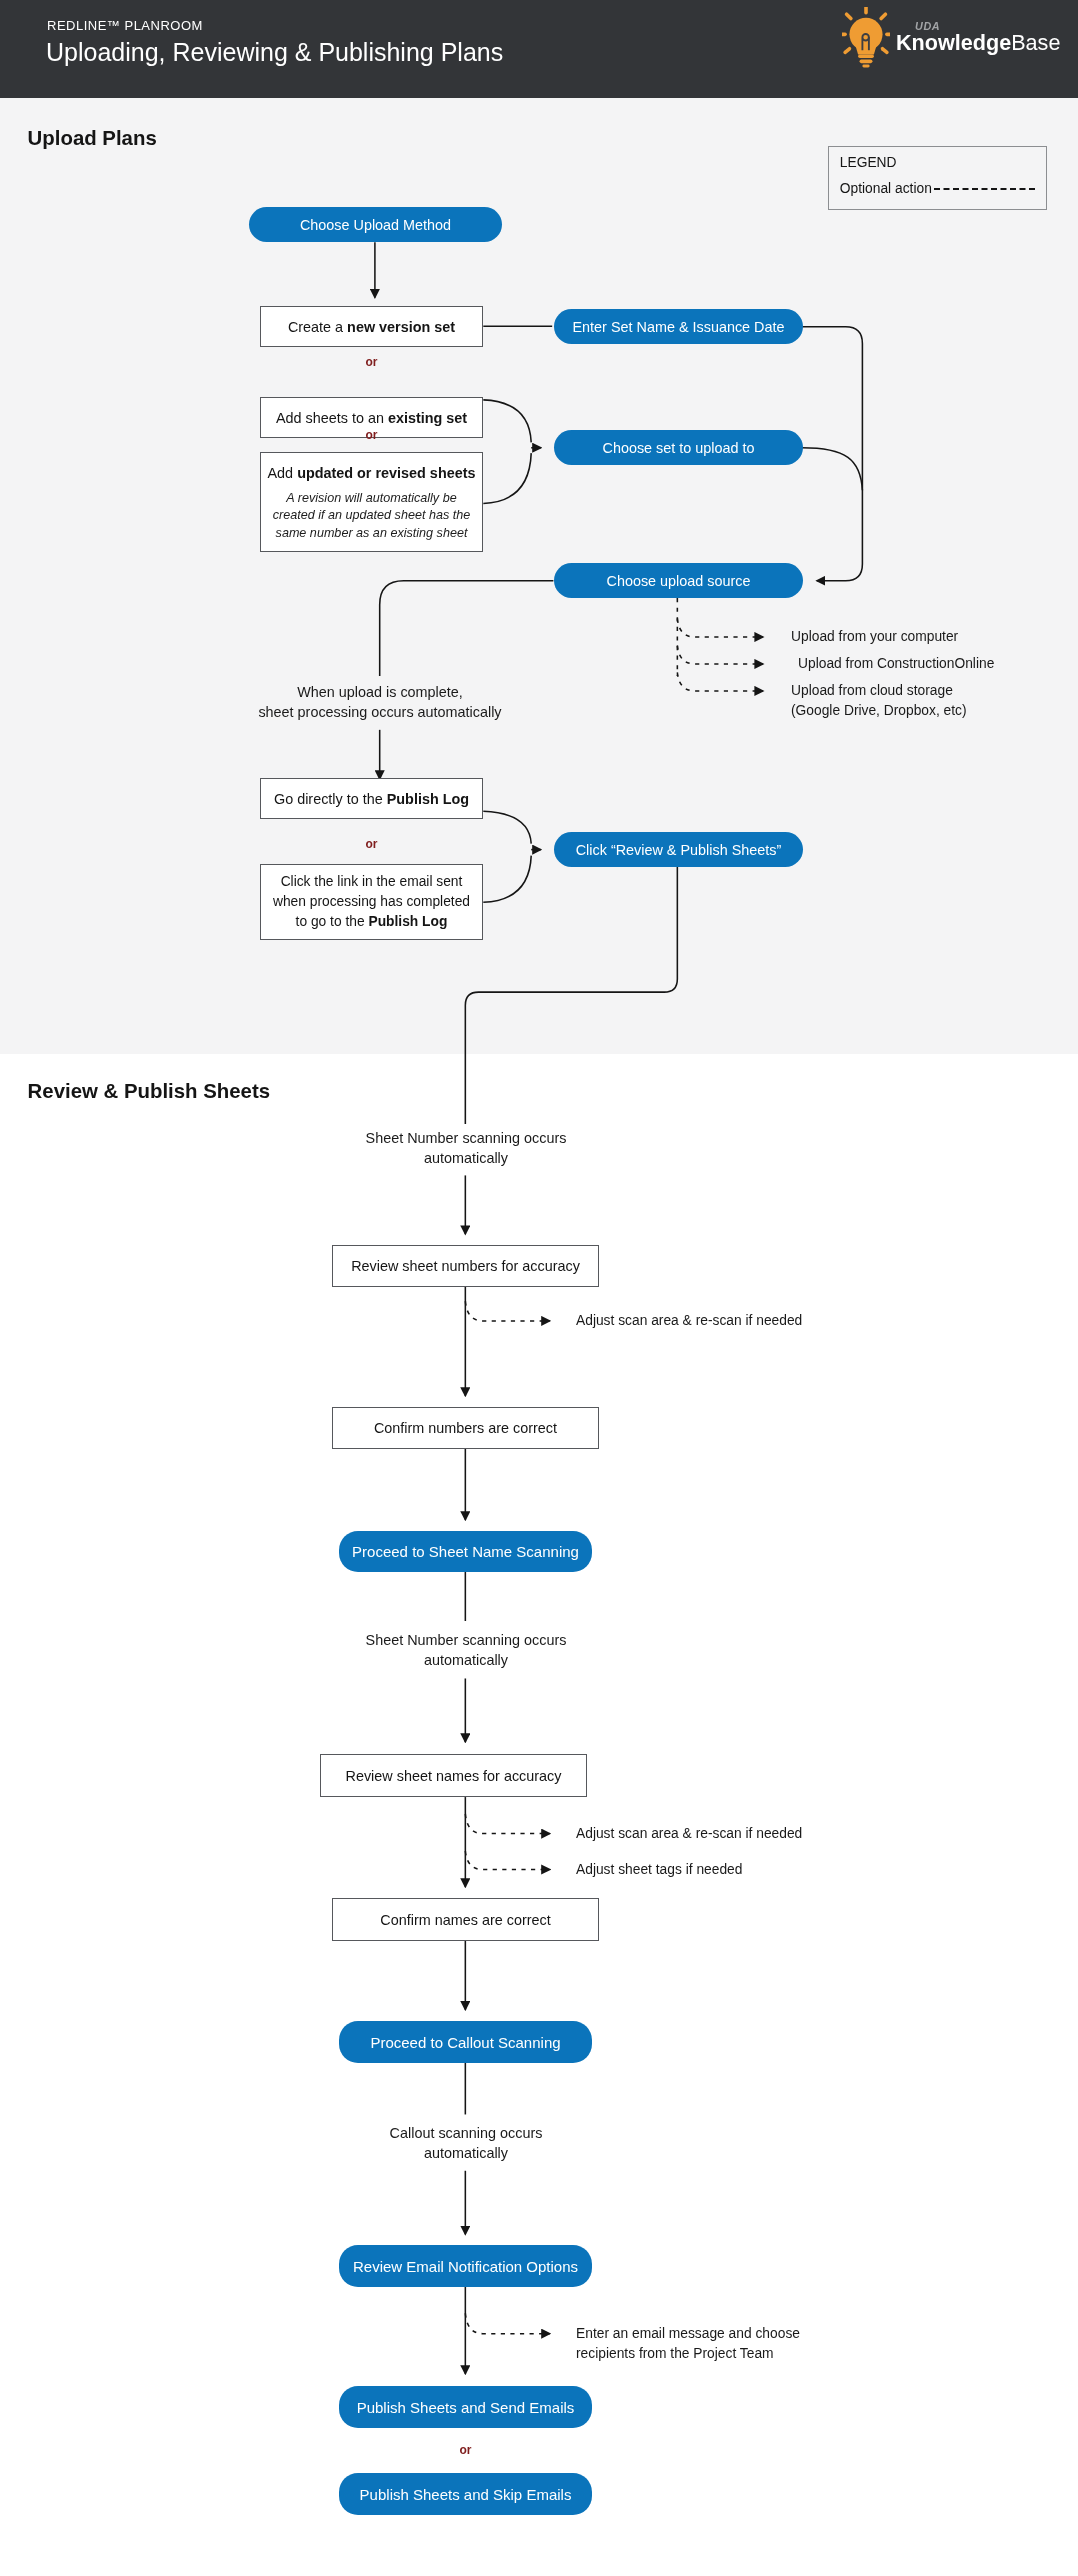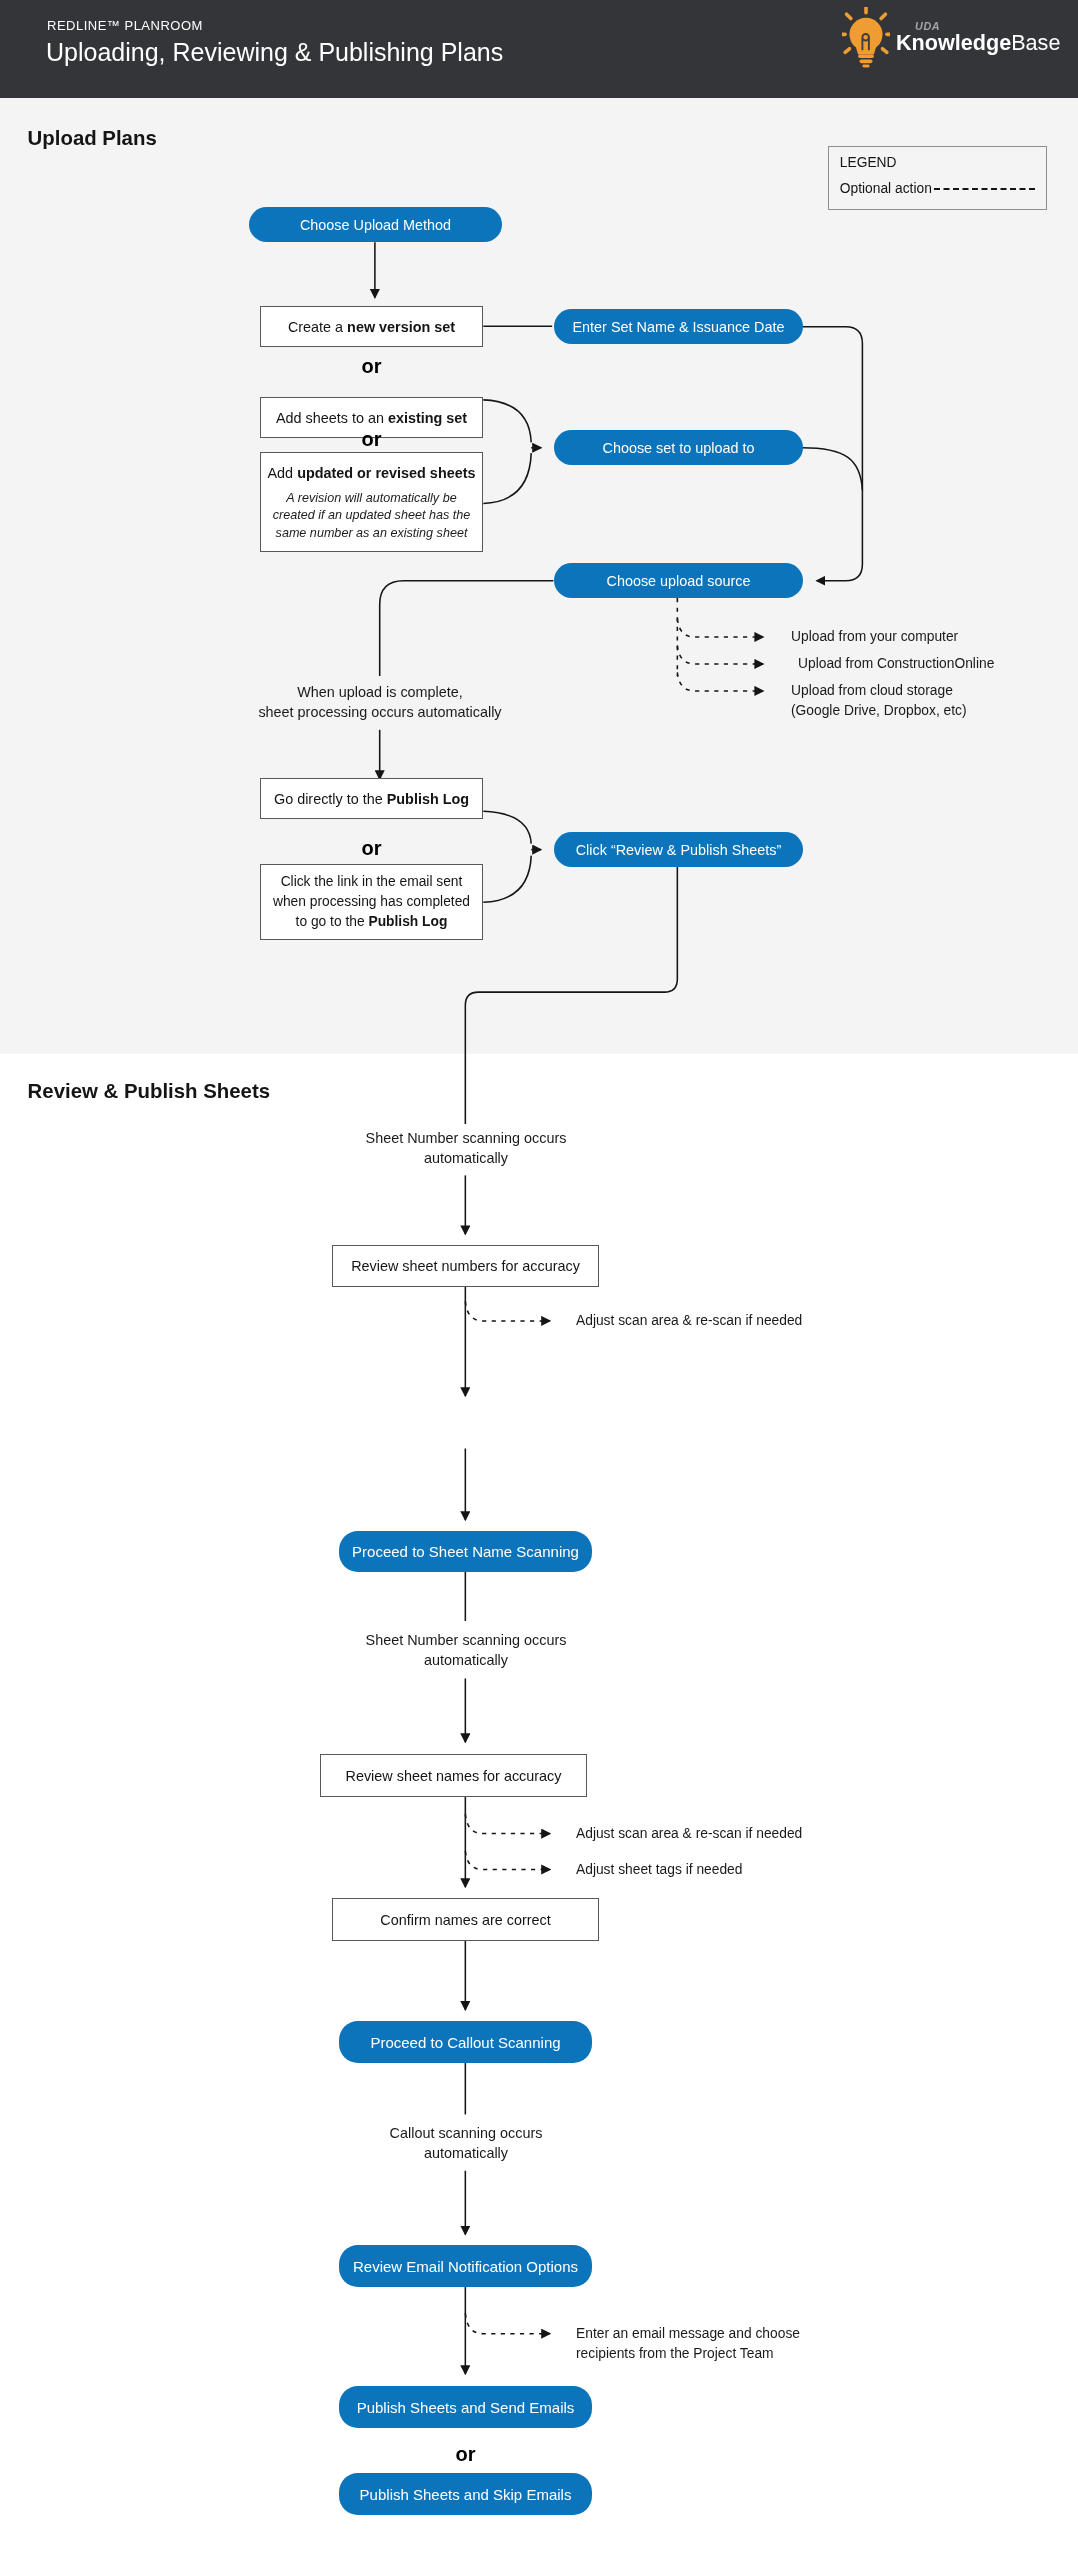--- a/index.html
+++ b/index.html
@@ -21,21 +21,21 @@
   #legend{position:absolute;left:828px;top:146px;width:219px;height:64px;border:1.2px solid #8c8e91;box-sizing:border-box;}
   .legend-title{position:absolute;left:10.8px;top:7.8px;font-size:13.8px;color:#151515;}
   .legend-item{position:absolute;left:10.8px;top:34px;font-size:13.8px;color:#151515;}
   .legend-dash{position:absolute;left:105px;top:41px;width:101px;border-top:2.4px dashed #151515;}
   
   .pill{position:absolute;background:#0b74bb;color:#ffffff;border-radius:19px;display:flex;align-items:center;justify-content:center;font-size:14.4px;text-align:center;z-index:2;}
   .pill.s2{font-size:15px;}
   .wbox{position:absolute;background:#ffffff;border:1.2px solid #56585c;box-sizing:border-box;display:flex;flex-direction:column;align-items:center;justify-content:center;font-size:14.4px;color:#151515;text-align:center;z-index:2;line-height:20px;}
   .wbox b{font-weight:700;}
   .wbox .ital{font-style:italic;font-size:12.6px;line-height:17.4px;color:#1d1d1d;}
-  .orlbl{position:absolute;font-size:20px;font-weight:700;color:#000000;text-align:center;z-index:2;}
+  .orlbl{position:absolute;font-size:12px;font-weight:700;color:#7f1d1d;text-align:center;z-index:2;}
   .flowtext{position:absolute;font-size:14.4px;color:#1a1a1a;text-align:center;line-height:20.4px;z-index:2;}
   .sidetext{position:absolute;font-size:13.8px;color:#1a1a1a;text-align:left;line-height:20.4px;white-space:nowrap;z-index:2;}
   #wires{position:absolute;left:0;top:0;z-index:1;pointer-events:none;}
 </style>
 </head>
 <body>
 
 <div id="canvas">
 
   <div id="hdr">
@@ -192,20 +192,21 @@
 
   <div class="flowtext" style="left:316px;top:1128px;width:300px;">
     <div>Sheet Number scanning occurs</div>
     <div>automatically</div>
   </div>
 
   <div class="wbox" style="left:332px;top:1245px;width:267px;height:42px;">Review sheet numbers for accuracy</div>
 
   <div class="sidetext" style="left:576px;top:1311px;">Adjust scan area &amp; re-scan if needed</div>
 
+  <div class="wbox" style="left:332px;top:1407px;width:267px;height:42px;">Confirm numbers are correct</div>
 
   <div class="pill s2" style="left:339px;top:1531px;width:253px;height:41px;">Proceed to Sheet Name Scanning</div>
 
   <div class="flowtext" style="left:316px;top:1630px;width:300px;">
     <div>Sheet Number scanning occurs</div>
     <div>automatically</div>
   </div>
 
   <div class="wbox" style="left:320px;top:1754px;width:267px;height:43px;">Review sheet names for accuracy</div>
 

